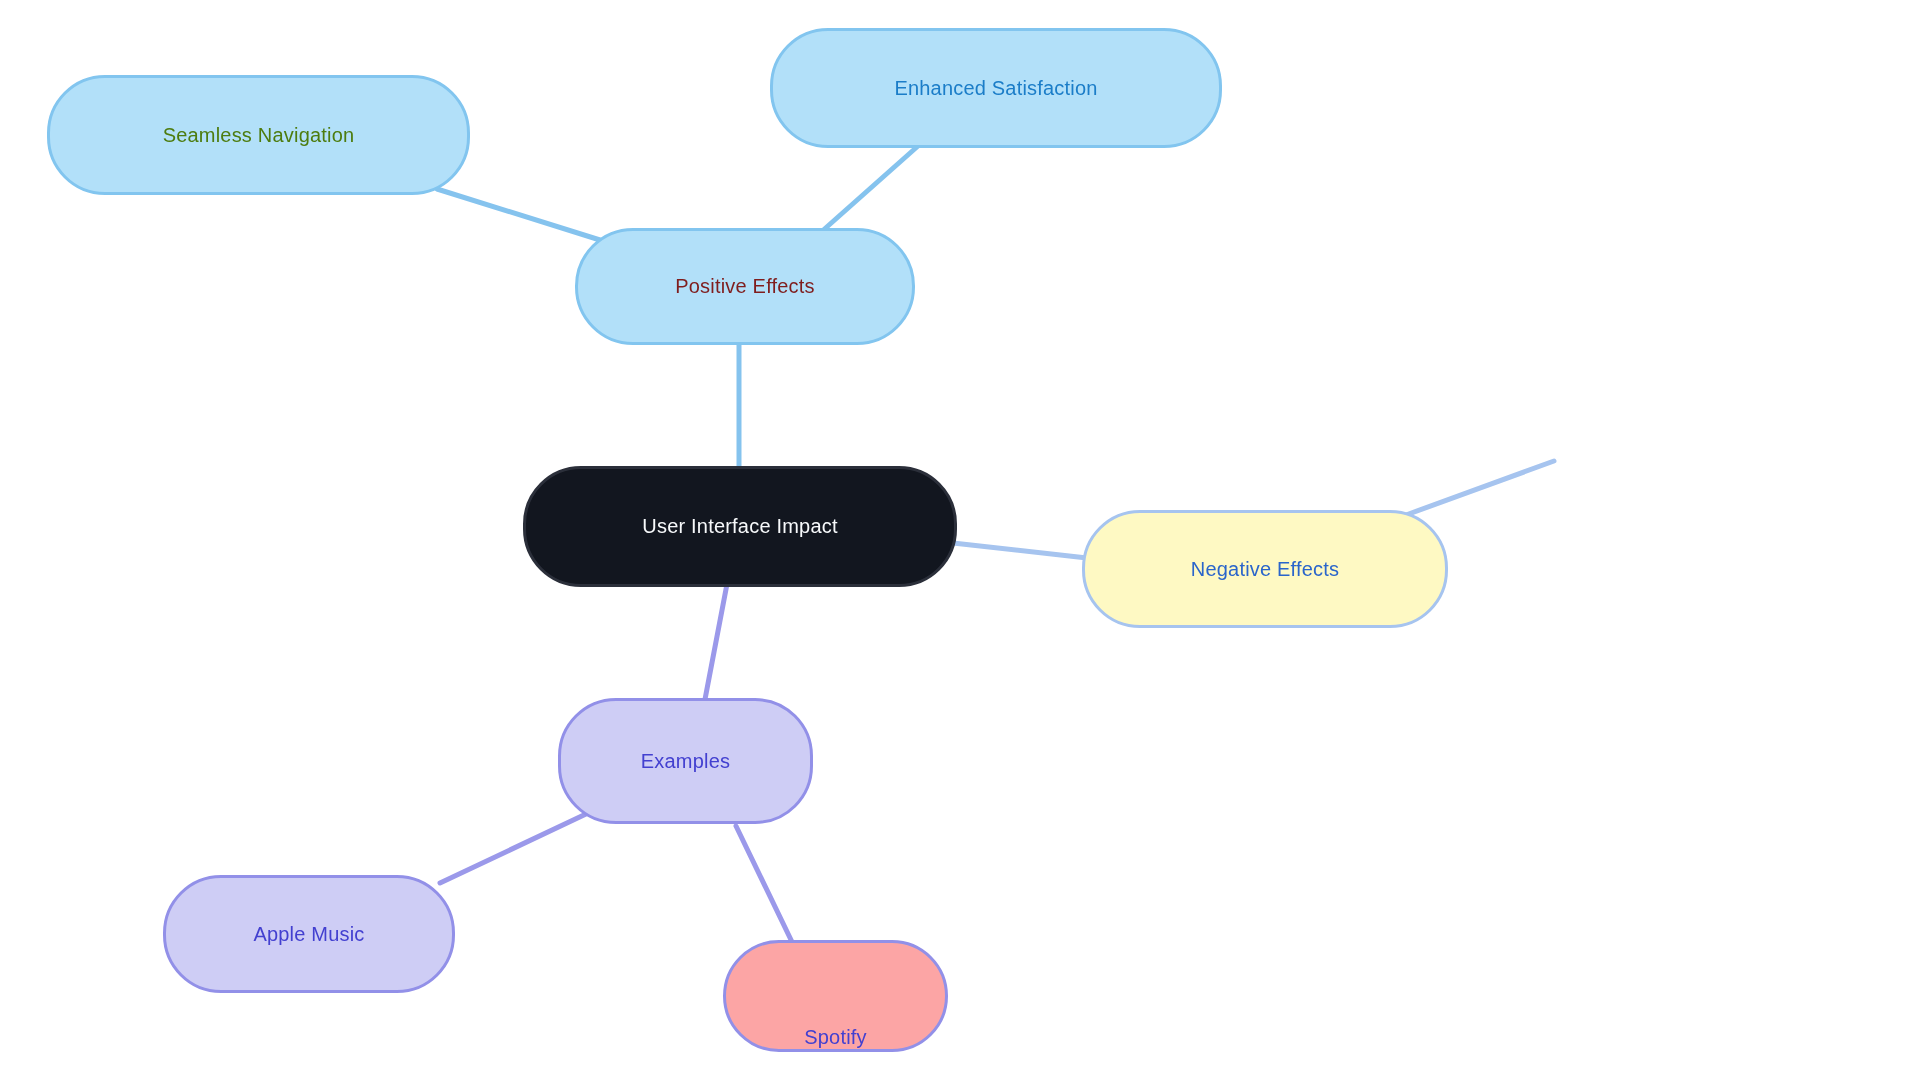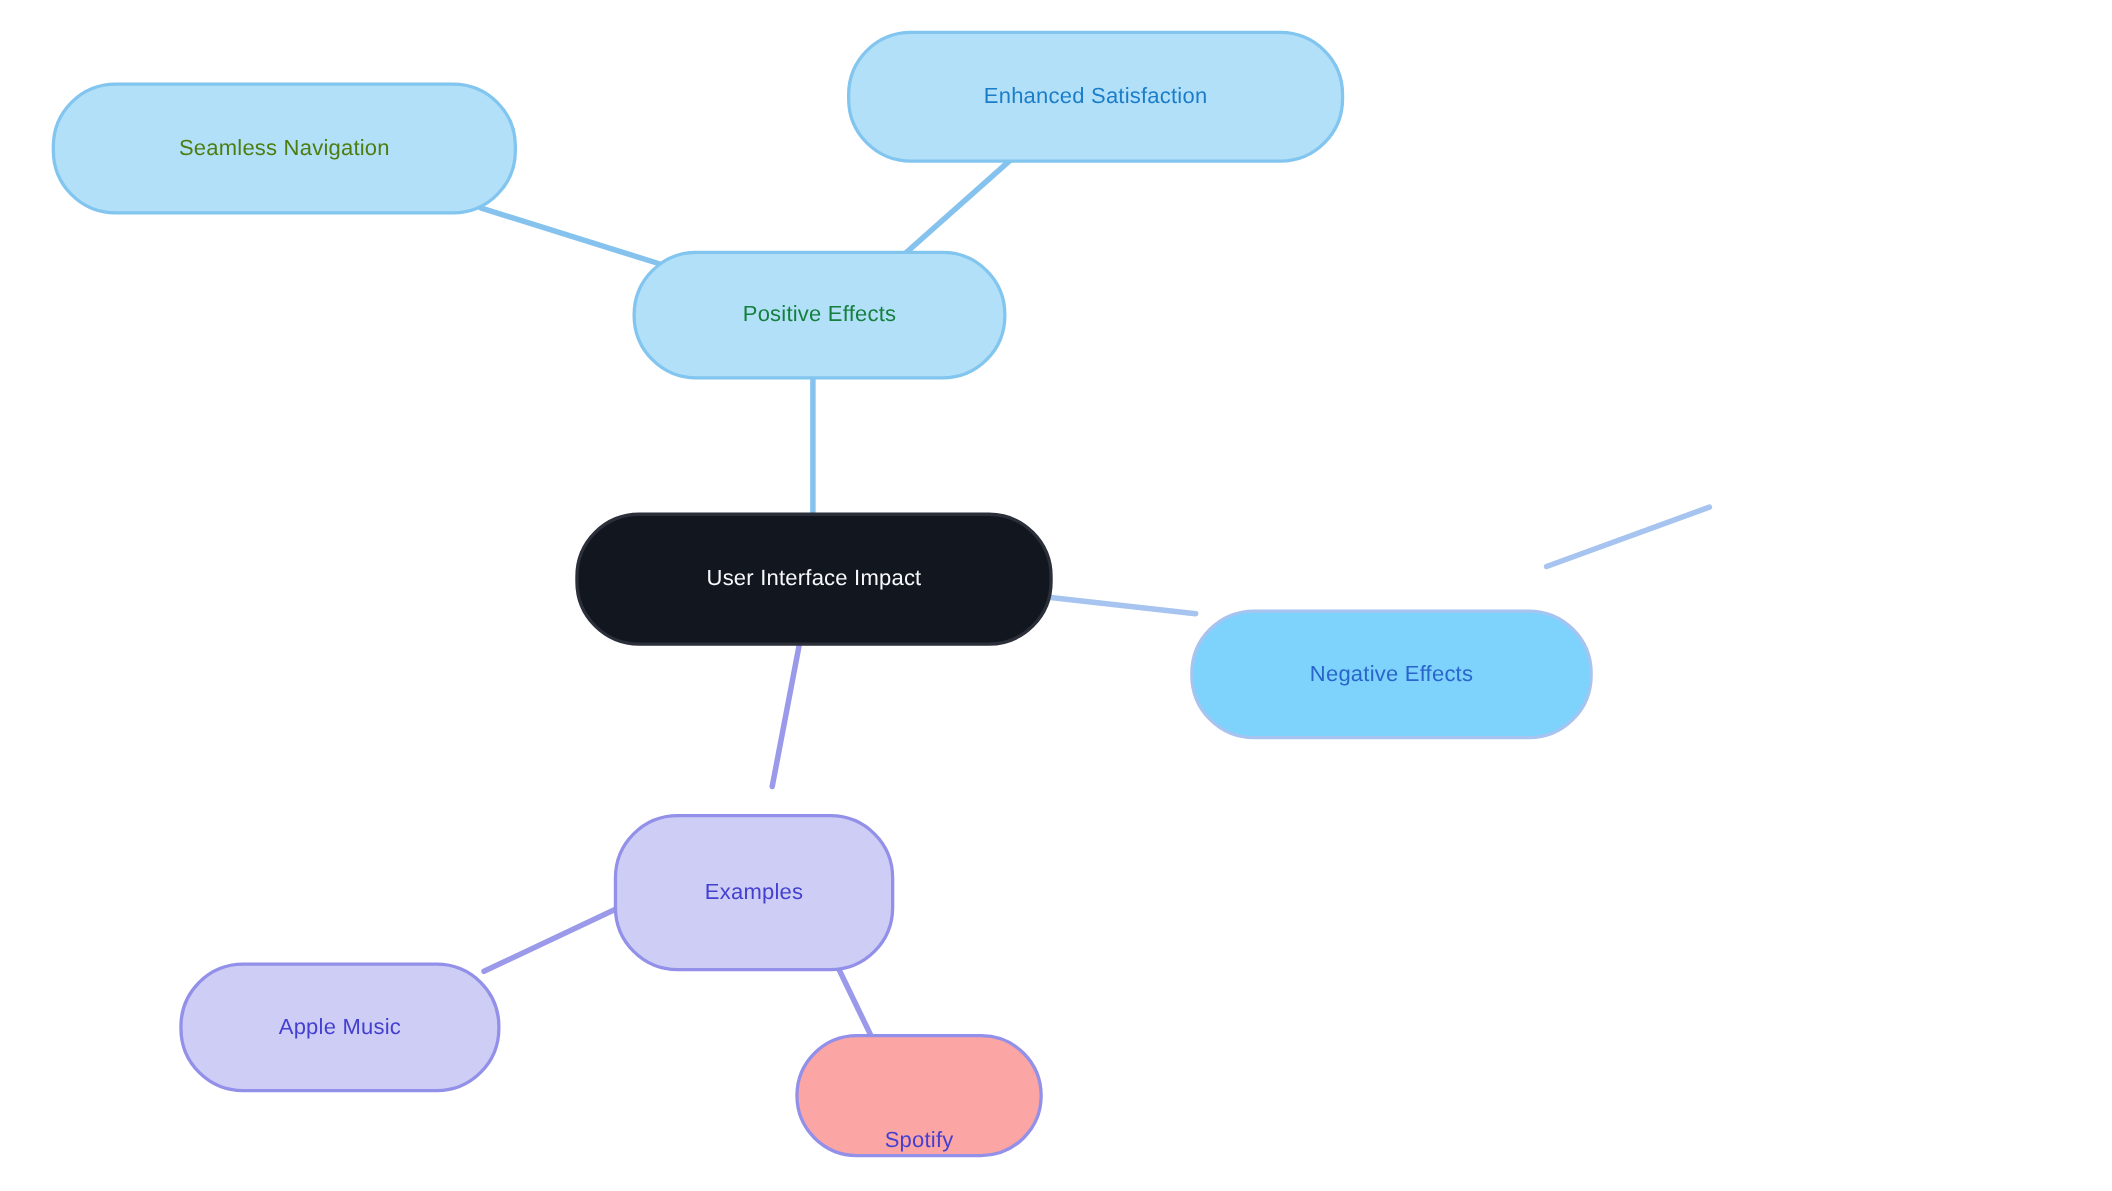--- a/index.html
+++ b/index.html
@@ -40,21 +40,21 @@
   .node-central {
     border: 3px solid #2b2f3a;
   }
   
   #n-seamless     { left: 47px;   top: 75px;  width: 423px; height: 120px; }
   #n-enhanced     { left: 770px;  top: 28px;  width: 452px; height: 120px; }
   #n-positive     { left: 575px;  top: 228px; width: 340px; height: 117px; }
   #n-frustration  { left: 1520px; top: 347px; width: 357px; height: 121px; }
   #n-negative     { left: 1082px; top: 510px; width: 366px; height: 118px; }
   #n-central      { left: 523px;  top: 466px; width: 434px; height: 121px; }
-  #n-examples     { left: 558px;  top: 740px; width: 255px; height: 143px; }
+  #n-examples     { left: 558px;  top: 698px; width: 255px; height: 126px; }
   #n-apple        { left: 163px;  top: 875px; width: 292px; height: 118px; }
   #n-spotify      { left: 723px;  top: 940px; width: 225px; height: 112px; }
 </style>
 </head>
 <body>
 
 <div class="canvas">
 
   <svg id="edges">
       <line x1="739" y1="343" x2="739" y2="470" stroke="#85c3ee" stroke-width="5" stroke-linecap="round"></line>
@@ -68,26 +68,26 @@
     </svg>
 
   <div class="node" id="n-seamless" style="background: rgb(178, 224, 249); border-color: rgb(130, 197, 239); color: #4d7c0f;">
     <span>Seamless Navigation</span>
   </div>
 
   <div class="node" id="n-enhanced" style="background: rgb(178, 224, 249); border-color: rgb(130, 197, 239); color: rgb(27, 125, 200);">
     <span>Enhanced Satisfaction</span>
   </div>
 
-  <div class="node" id="n-positive" style="background: rgb(178, 224, 249); border-color: rgb(130, 197, 239); color: #15803d; justify-content: center;">
+  <div class="node" id="n-positive" style="background: rgb(178, 224, 249); border-color: rgb(130, 197, 239); color: #7f1d1d; justify-content: center;">
     <span>Positive Effects</span>
   </div>
 
 
-  <div class="node" id="n-negative" style="background: #7dd3fc; border-color: rgb(166, 196, 239); color: rgb(42, 101, 203); margin-top: 44px;">
+  <div class="node" id="n-negative" style="background: #fef9c3; border-color: rgb(166, 196, 239); color: rgb(42, 101, 203);">
     <span>Negative Effects</span>
   </div>
 
   <div class="node node-central" id="n-central" style="background: rgb(18, 22, 31); color: rgb(247, 249, 251);">
     <span>User Interface Impact</span>
   </div>
 
   <div class="node" id="n-examples" style="background: rgb(206, 205, 245); border-color: rgb(146, 144, 232); color: rgb(67, 64, 208);">
     <span>Examples</span>
   </div>

